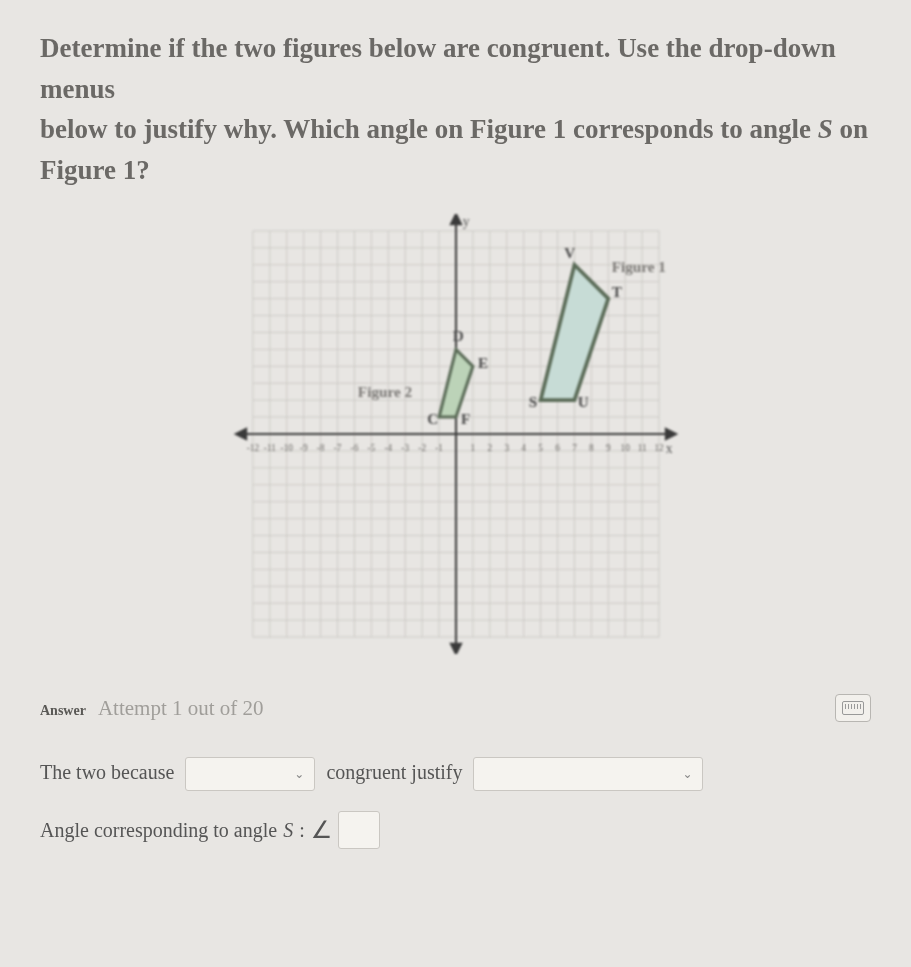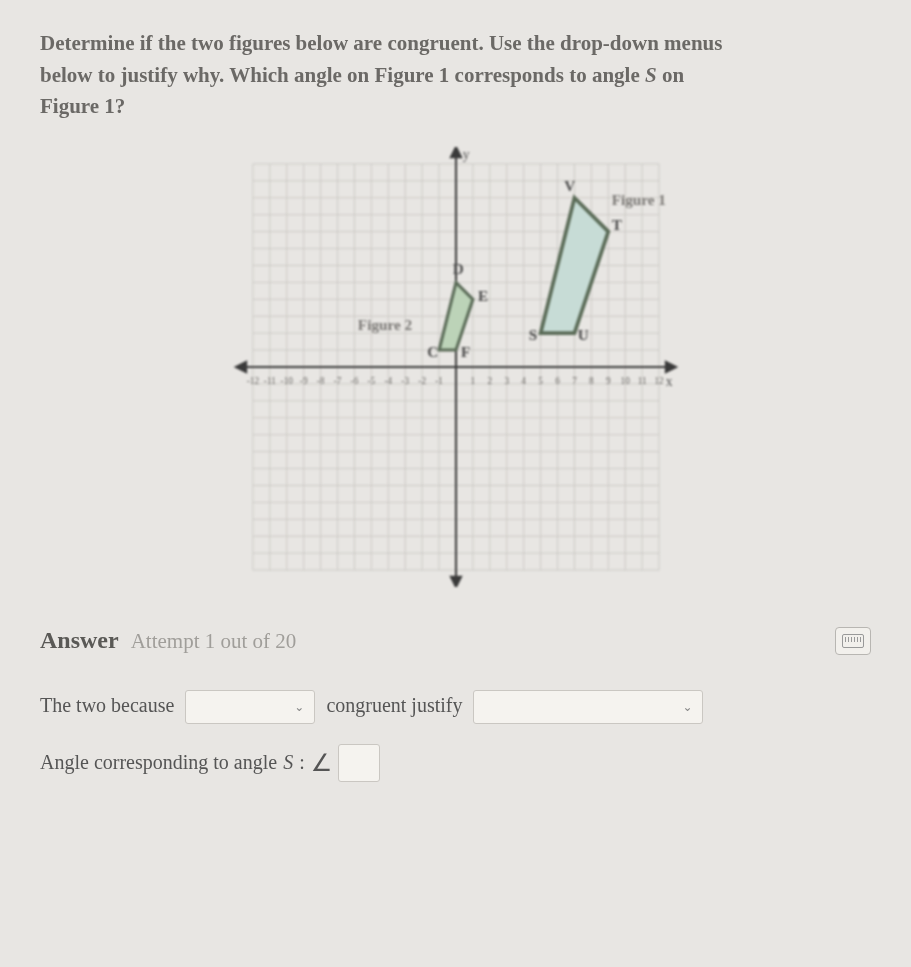--- a/index.html
+++ b/index.html
@@ -6,21 +6,21 @@
     body {
       width: 911px;
       height: 967px;
       background: #e8e6e3;
       font-family: Georgia, 'Times New Roman', serif;
       color: #4a4a4a;
       padding: 28px 40px;
       position: relative;
     }
     .question-text {
-      font-size: 21px;
+      font-size: 27px;
       line-height: 1.5;
       font-weight: 600;
       color: #6b6966;
       margin-bottom: 24px;
       filter: blur(0.5px);
     }
     .question-text .var {
       font-style: italic;
       font-family: 'Times New Roman', serif;
     }
@@ -38,21 +38,21 @@
     .answer-section {
       margin-top: 20px;
     }
     .answer-header {
       display: flex;
       align-items: baseline;
       gap: 12px;
       margin-bottom: 28px;
     }
     .answer-title {
-      font-size: 24px;
+      font-size: 14px;
       font-weight: 700;
       color: #5a5956;
     }
     .attempt {
       font-size: 21px;
       color: #a09e9a;
     }
     .kb-icon {
       margin-left: auto;
       width: 36px;

